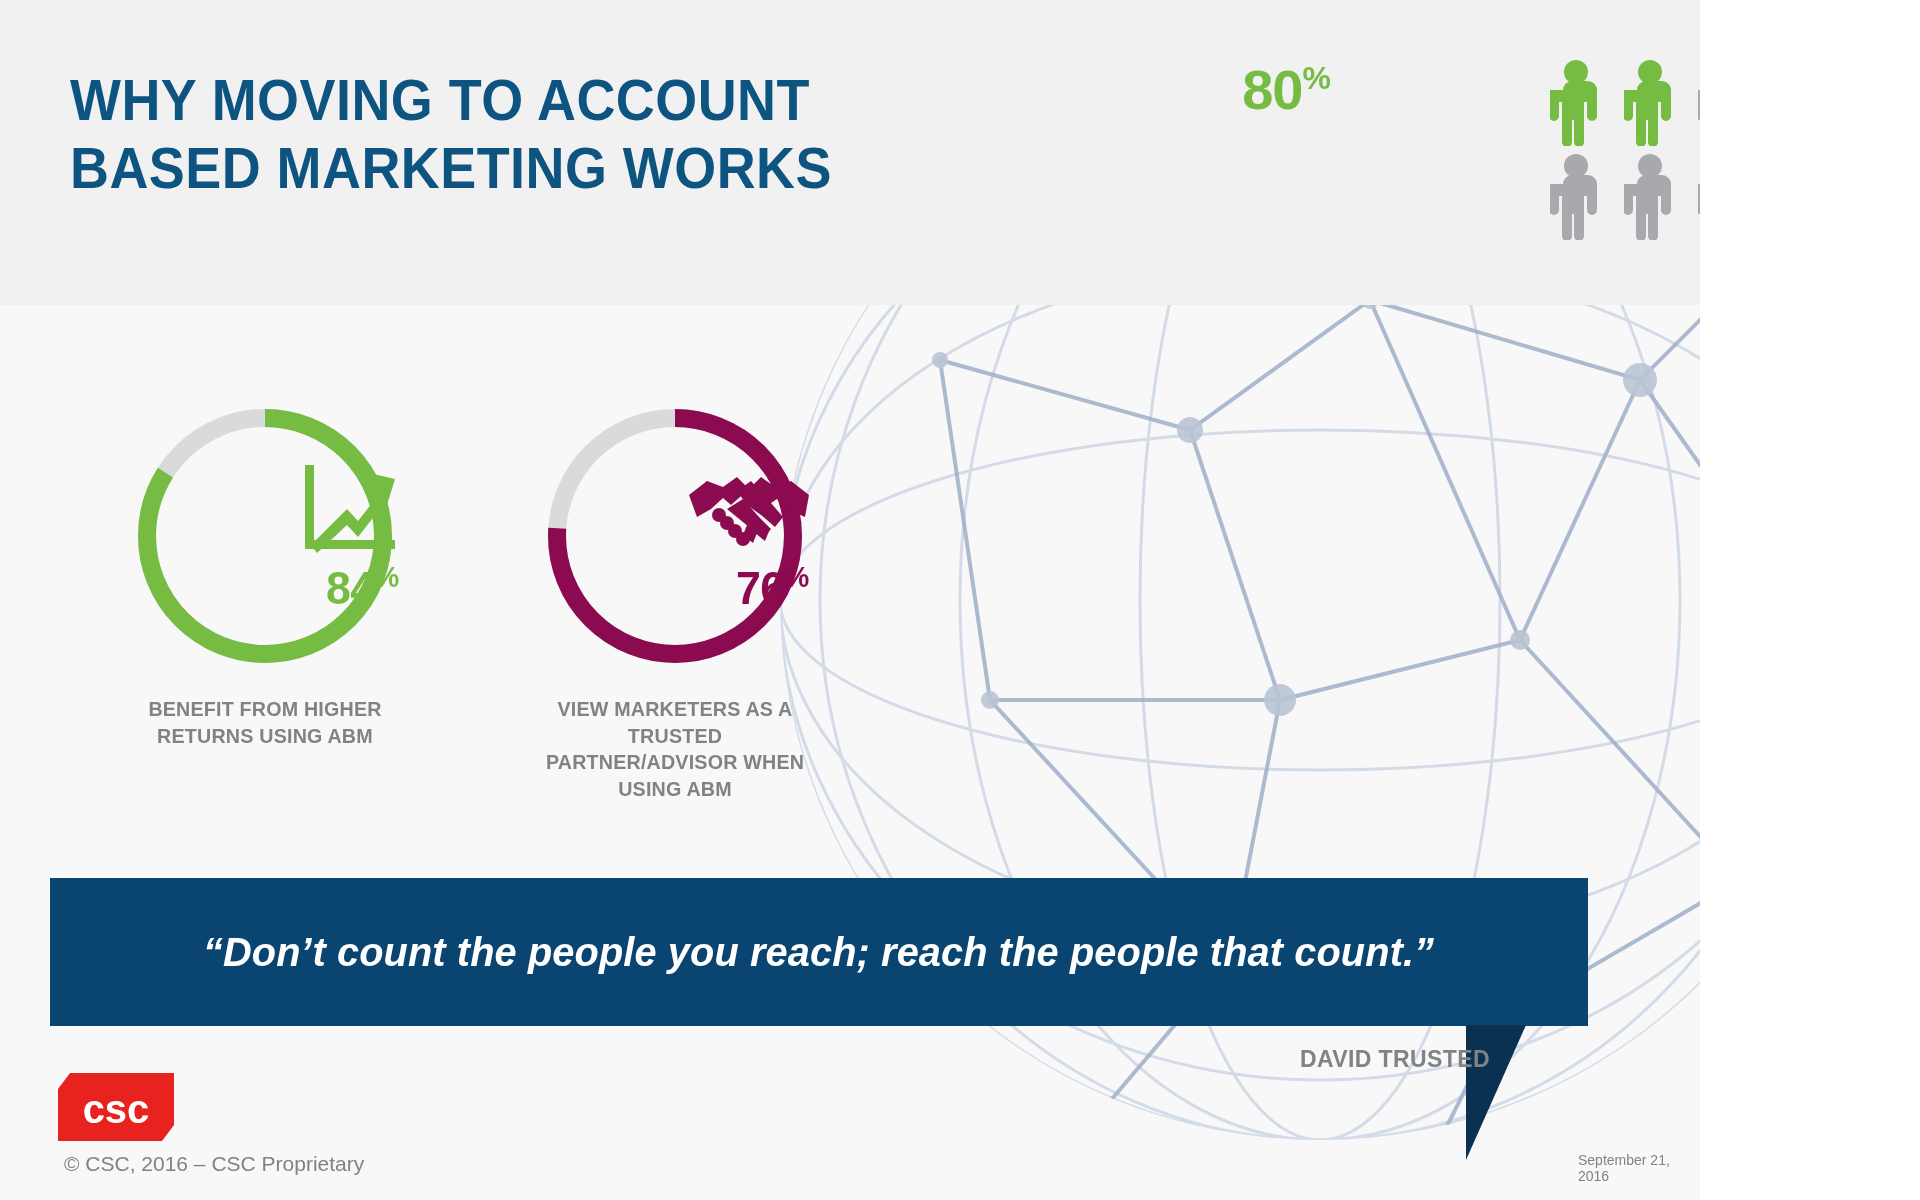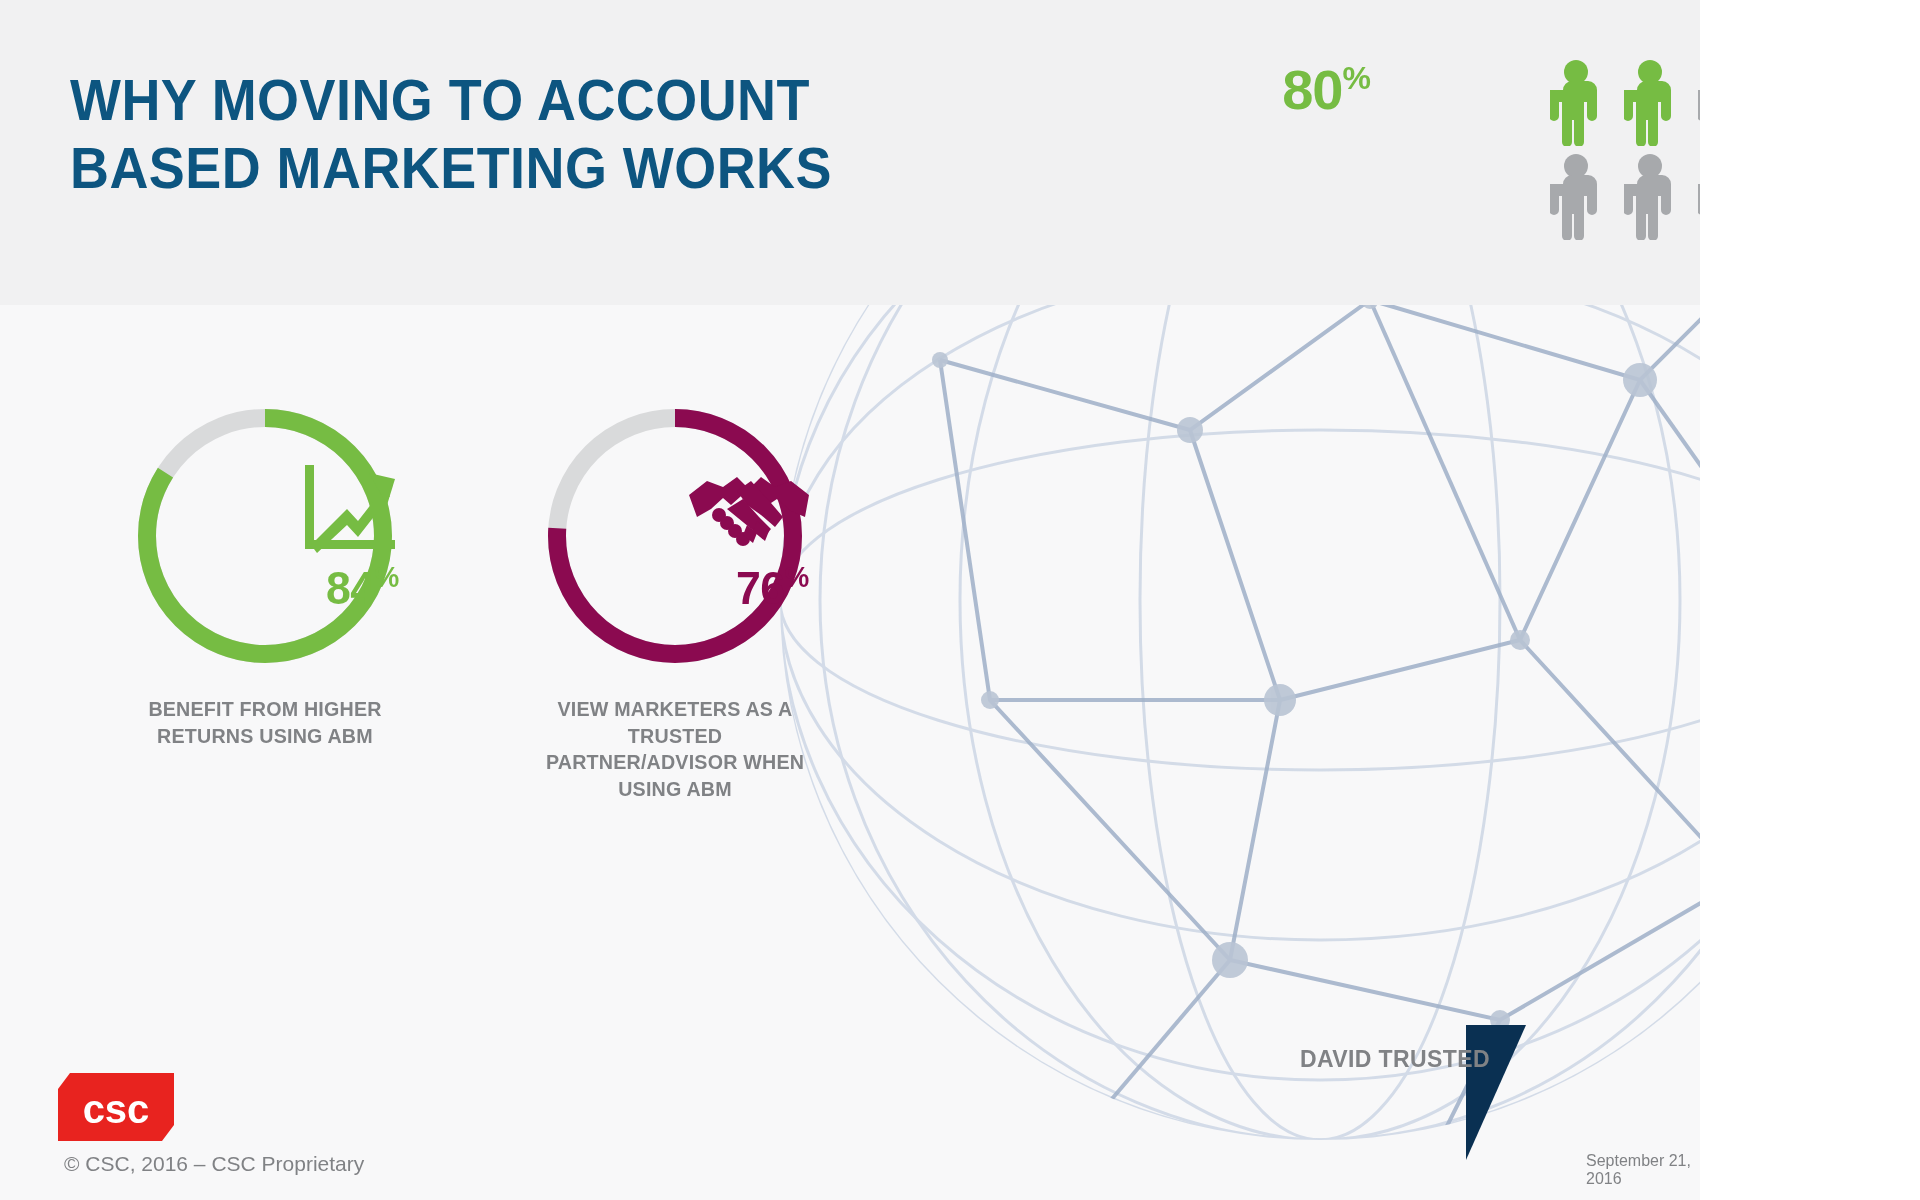--- a/index.html
+++ b/index.html
@@ -49,21 +49,21 @@
     line-height: 1.18;
     letter-spacing: 0.5px;
     transform: scaleX(0.93);
     transform-origin: left top;
   }
   .title .line { display: block; white-space: nowrap; }
 
   
   .stat-block {
     position: absolute;
-    left: 1156px;
+    left: 1116px;
     top: 62px;
     width: 340px;
     text-align: center;
   }
   .stat-number {
     color: #76bc43;
     font-size: 56px;
     font-weight: bold;
     line-height: 1;
     letter-spacing: -1px;
@@ -216,22 +216,21 @@
     top: 1152px;
     color: #808285;
     font-size: 21px;
     text-align: center;
   }
   .footer-date {
     position: absolute;
     left: 1578px;
     top: 1152px;
     color: #808285;
-    font-size: 16px;
-    margin-left: 8px;
+    font-size: 14px;
   }
   .footer-page {
     position: absolute;
     left: 1826px;
     top: 1152px;
     color: #808285;
     font-size: 21px;
   }
 </style>
 </head>
@@ -411,20 +410,23 @@
             <span>76</span><span class="pct">%</span>
           </div>
         </div>
       </div>
       <div class="donut-caption">VIEW MARKETERS AS A TRUSTED PARTNER/ADVISOR WHEN USING ABM</div>
     </div>
 
 
   </div>
 
+  <div class="quote-banner">
+    <div class="quote-text">“Don’t count the people you reach; reach the people that count.”</div>
+  </div>
   <div class="quote-tail"></div>
   <div class="attribution">DAVID TRUSTED</div>
 
   <svg class="csc-logo" viewBox="0 0 116 68">
     <path d="M12 0 H116 V52 L104 68 H0 V16 Z" fill="#e8231f"></path>
     <text x="58" y="50" text-anchor="middle" fill="#ffffff" font-family="Liberation Sans, sans-serif" font-size="40" font-weight="bold">csc</text>
   </svg>
   <div class="copyright">© CSC, 2016 – CSC Proprietary</div>
   <div class="footer-date">September 21, 2016</div>
   <div class="footer-page">4</div>

